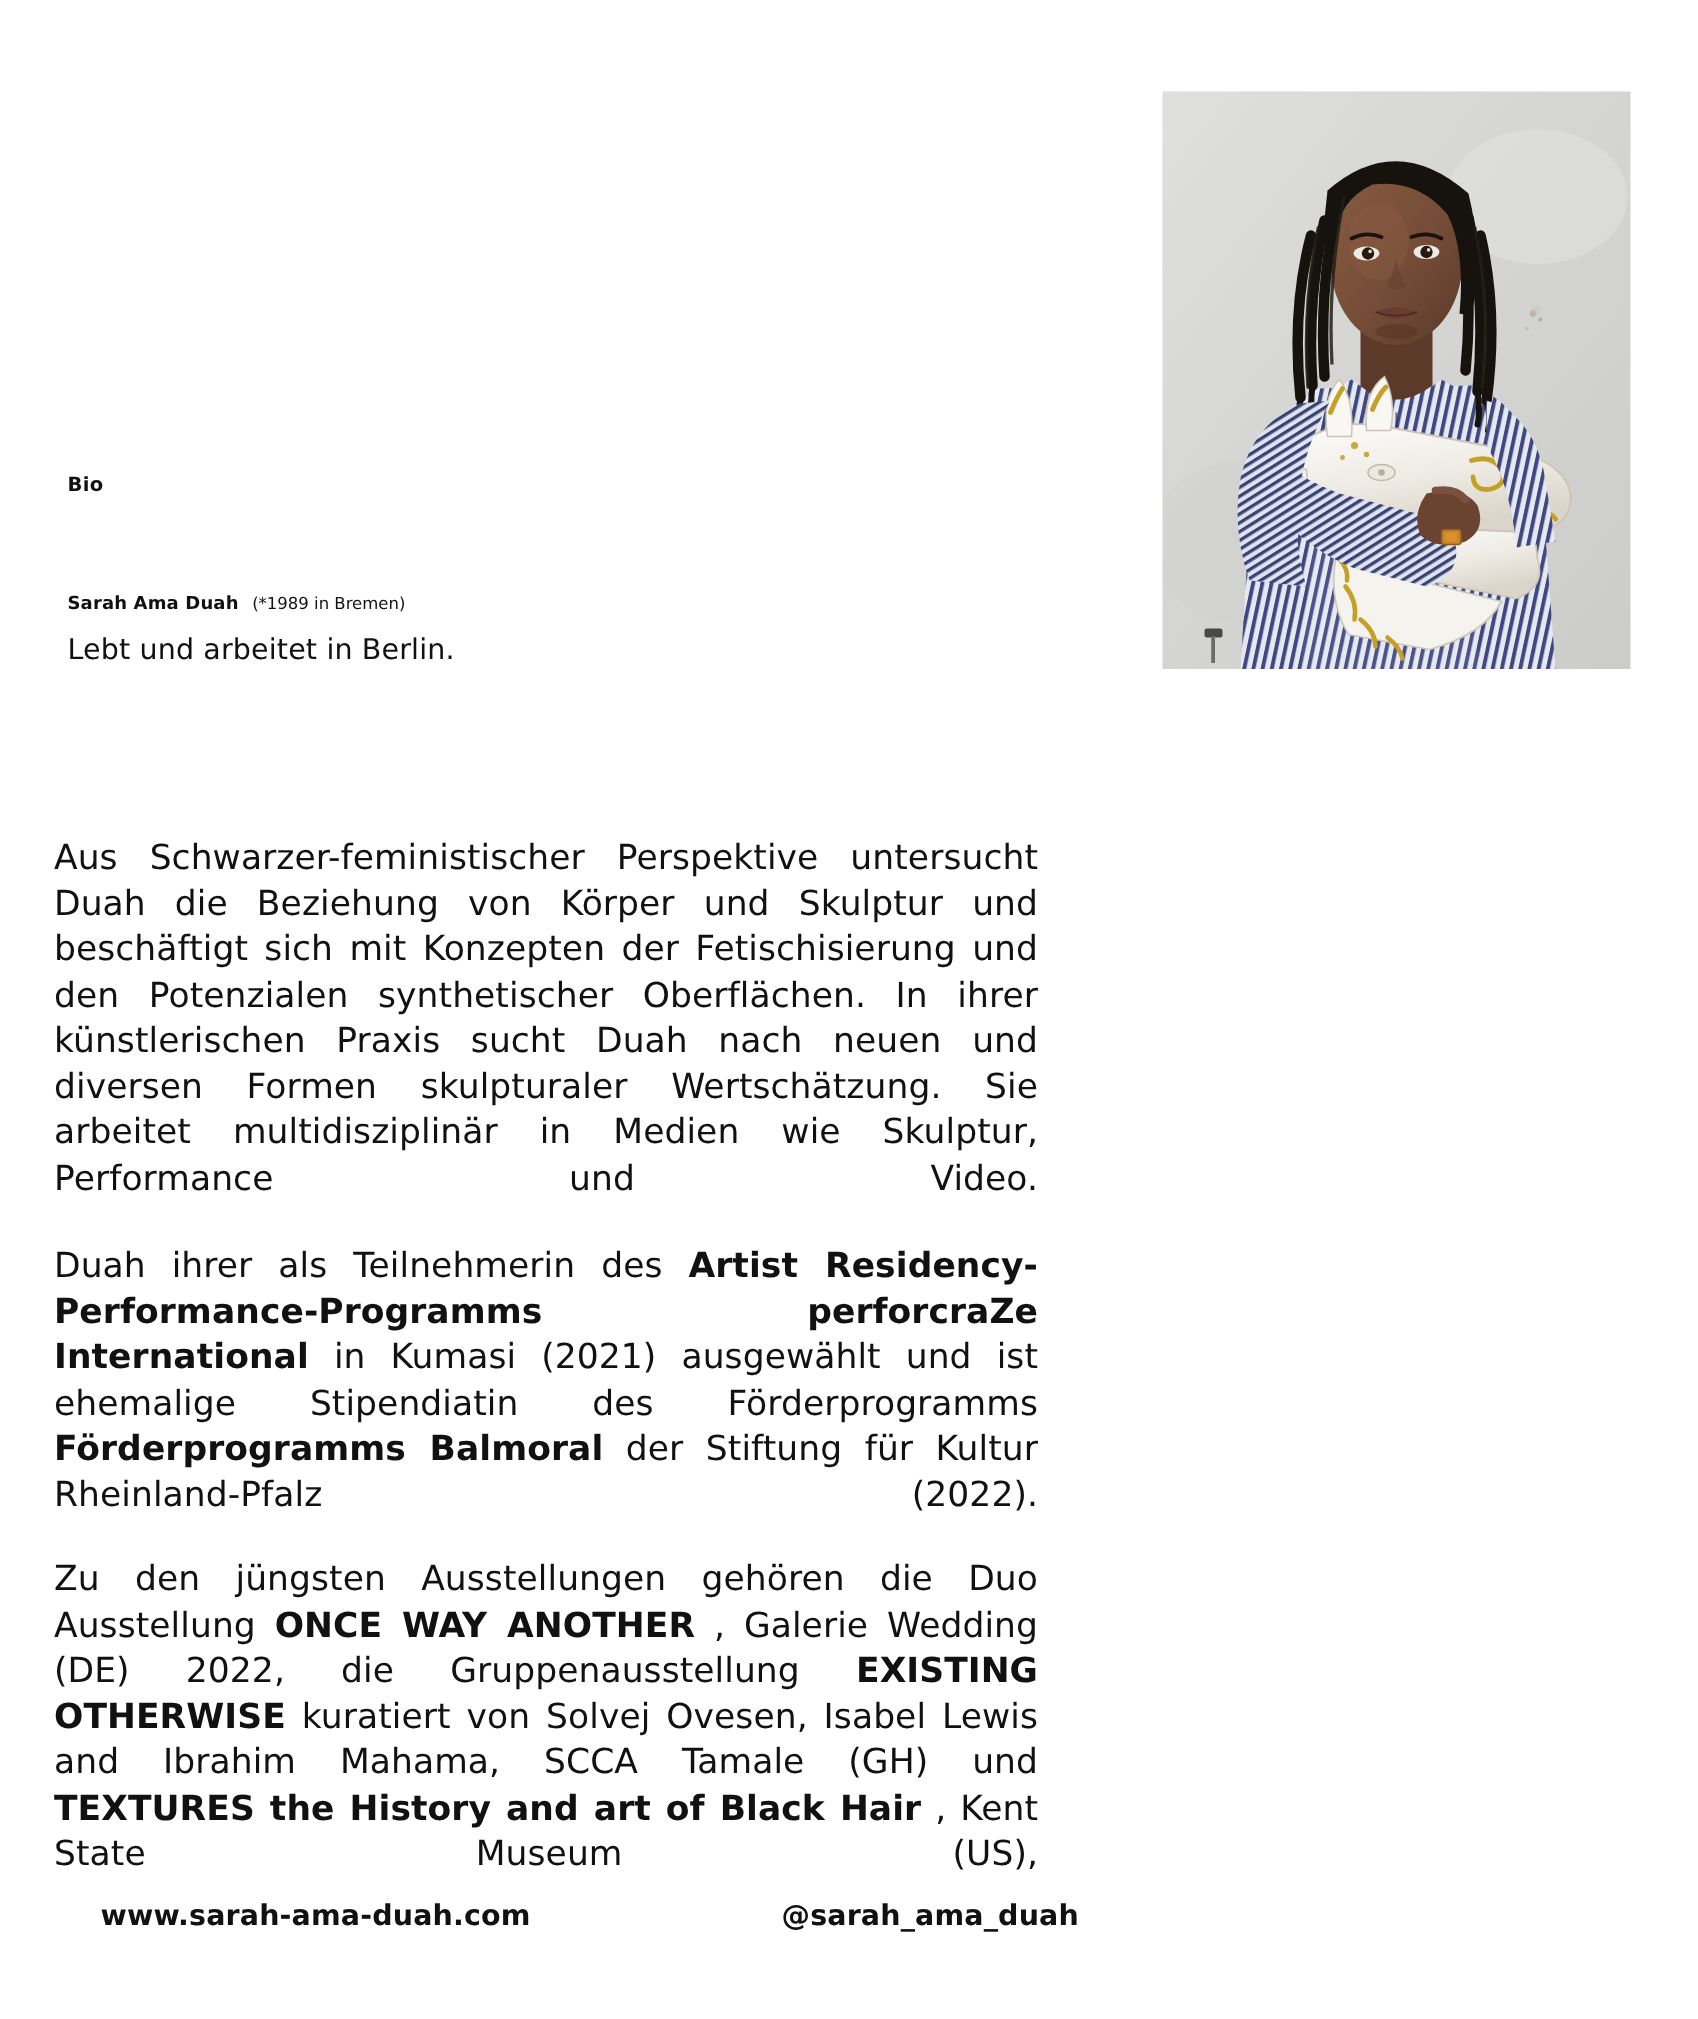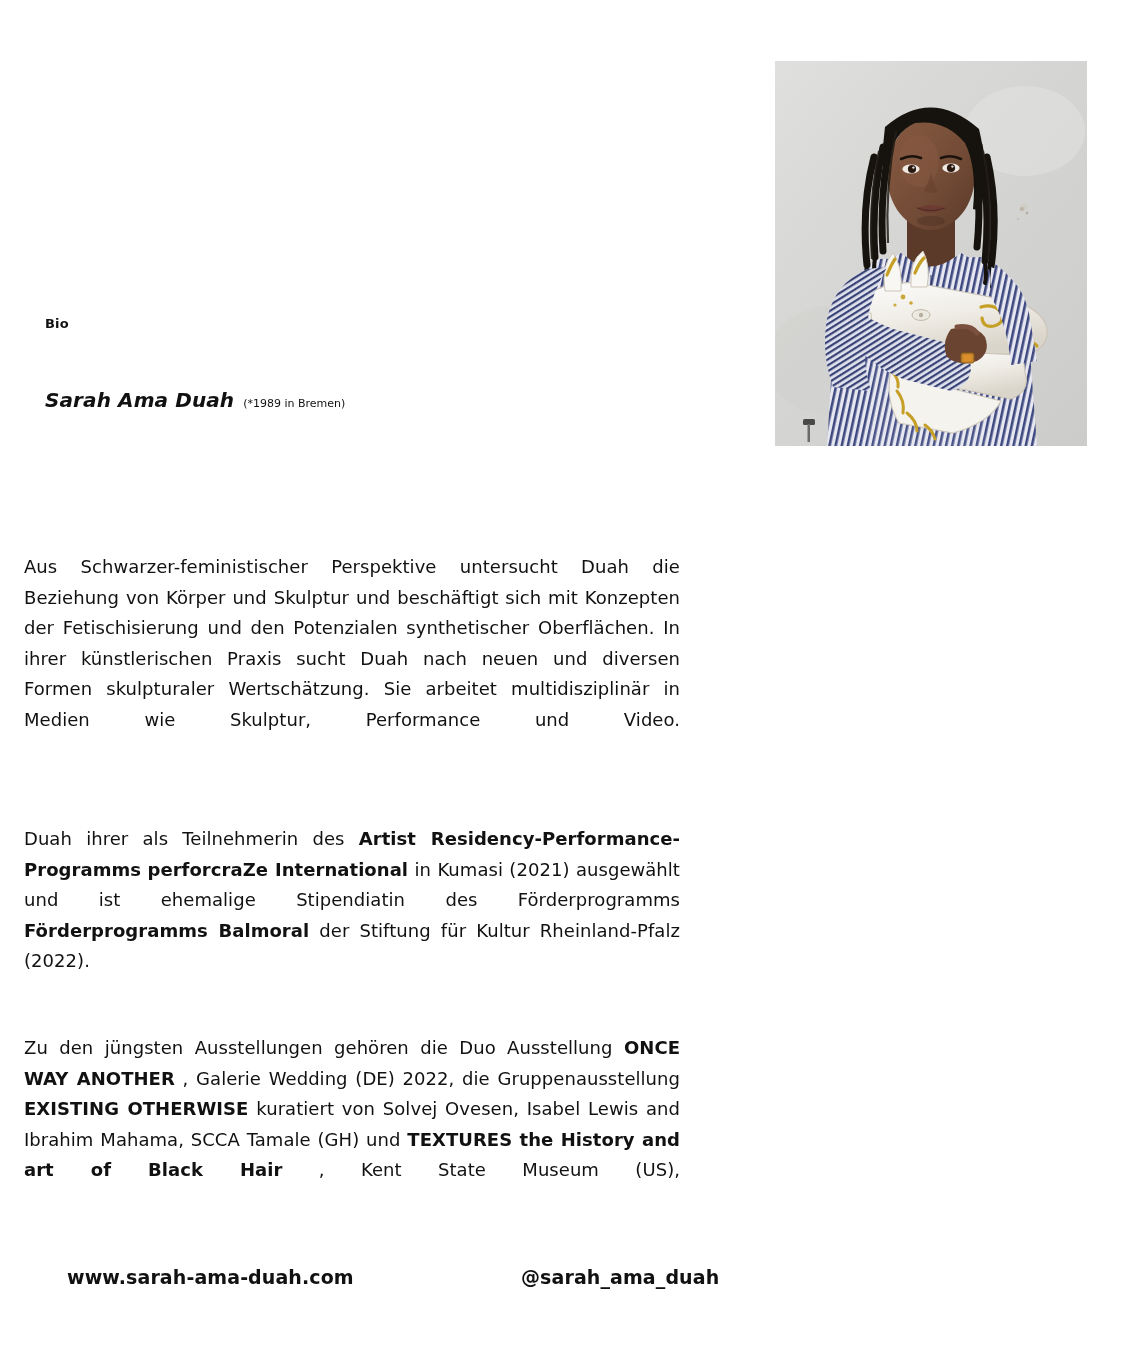--- a/index.html
+++ b/index.html
@@ -47,42 +47,41 @@
   }
 
   .name-block {
     position: absolute;
     left: 45px;
     top: 385px;
     width: 640px;
     line-height: 31px;
   }
   .artist-name {
-    font-size: 20px;
+    font-size: 12px;
     font-weight: bold;
     letter-spacing: 0.1px;
-    font-style: italic;
   }
   .birth-info {
     font-size: 11px;
     font-weight: normal;
     padding-left: 9px;
   }
   .residence {
     display: block;
     font-size: 19px;
     font-weight: normal;
     letter-spacing: 0.1px;
   }
 
   .para {
     position: absolute;
-    left: 24px;
+    left: 36px;
     width: 656px;
-    font-size: 18px;
+    font-size: 23px;
     line-height: 30.5px;
     text-align: justify;
     text-justify: inter-word;
     letter-spacing: 0.05px;
     word-spacing: 0.2px;
   }
   .para.p1 { top: 534px; }
   .para.p2 { top: 806px; }
   .para.p3 { top: 1015px; }
 
@@ -288,20 +287,21 @@
 
         <rect x="0" y="0" width="312" height="385" fill="#000000" opacity="0.012"></rect>
       </g>
     </svg>
   </div>
 
   <h1 class="bio-heading">Bio</h1>
 
   <div class="name-block">
     <span class="artist-name">Sarah Ama Duah</span><span class="birth-info">(*1989 in Bremen)</span>
+    <span class="residence">Lebt und arbeitet in Berlin.</span>
   </div>
 
   <p class="para p1"><span>Aus Schwarzer-feministischer Perspektive untersucht Duah die Beziehung von Körper und Skulptur und beschäftigt sich mit Konzepten der Fetischisierung und den Potenzialen synthetischer Oberflächen. In ihrer künstlerischen Praxis sucht Duah nach neuen und diversen Formen skulpturaler Wertschätzung.  Sie arbeitet multidisziplinär in Medien wie Skulptur, Performance und Video.</span></p>
   <p class="para p2"><span>Duah ihrer als Teilnehmerin des </span><b>Artist Residency-Performance-Programms</b><span> </span><span class="bi">perforcraZe International</span><span>  in Kumasi (2021) ausgewählt und ist ehemalige Stipendiatin des Förderprogramms </span><b>Förderprogramms Balmoral</b><span> der Stiftung für Kultur Rheinland-Pfalz (2022).</span></p>
   <p class="para p3"><span> Zu den jüngsten Ausstellungen gehören die Duo Ausstellung  </span><span class="bi">ONCE WAY ANOTHER</span><span> , Galerie Wedding (DE) 2022, die Gruppenausstellung </span><span class="bi">EXISTING OTHERWISE</span><span> kuratiert von Solvej Ovesen, Isabel Lewis and Ibrahim Mahama, SCCA Tamale (GH)  und </span><span class="bi">TEXTURES the History and art of Black Hair</span><span> , Kent State Museum (US),</span></p>
 
   <div class="footer">
     <span class="footer-site">www.sarah-ama-duah.com</span>
     <span class="footer-handle">@sarah_ama_duah</span>
   </div>

